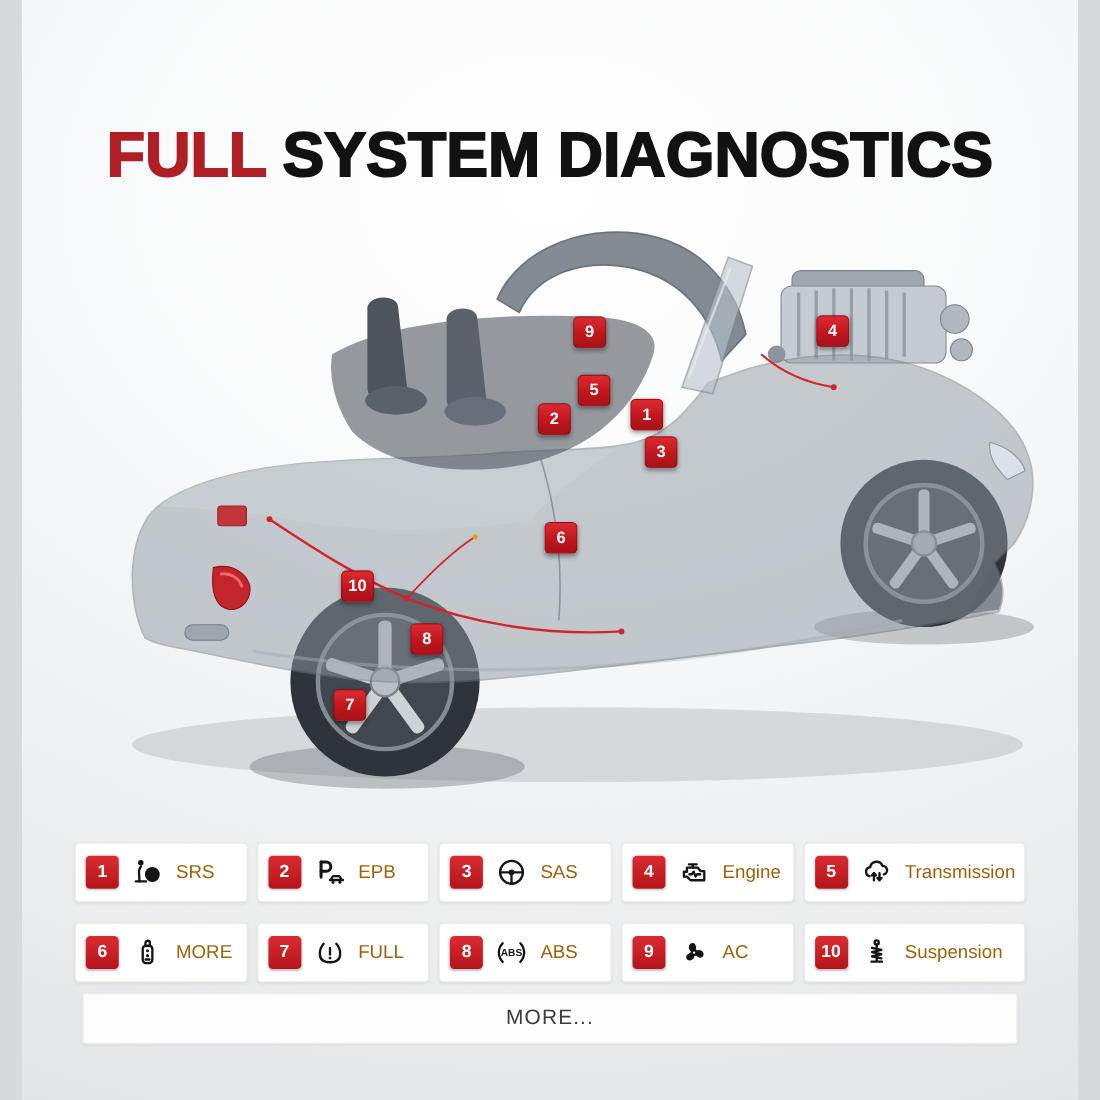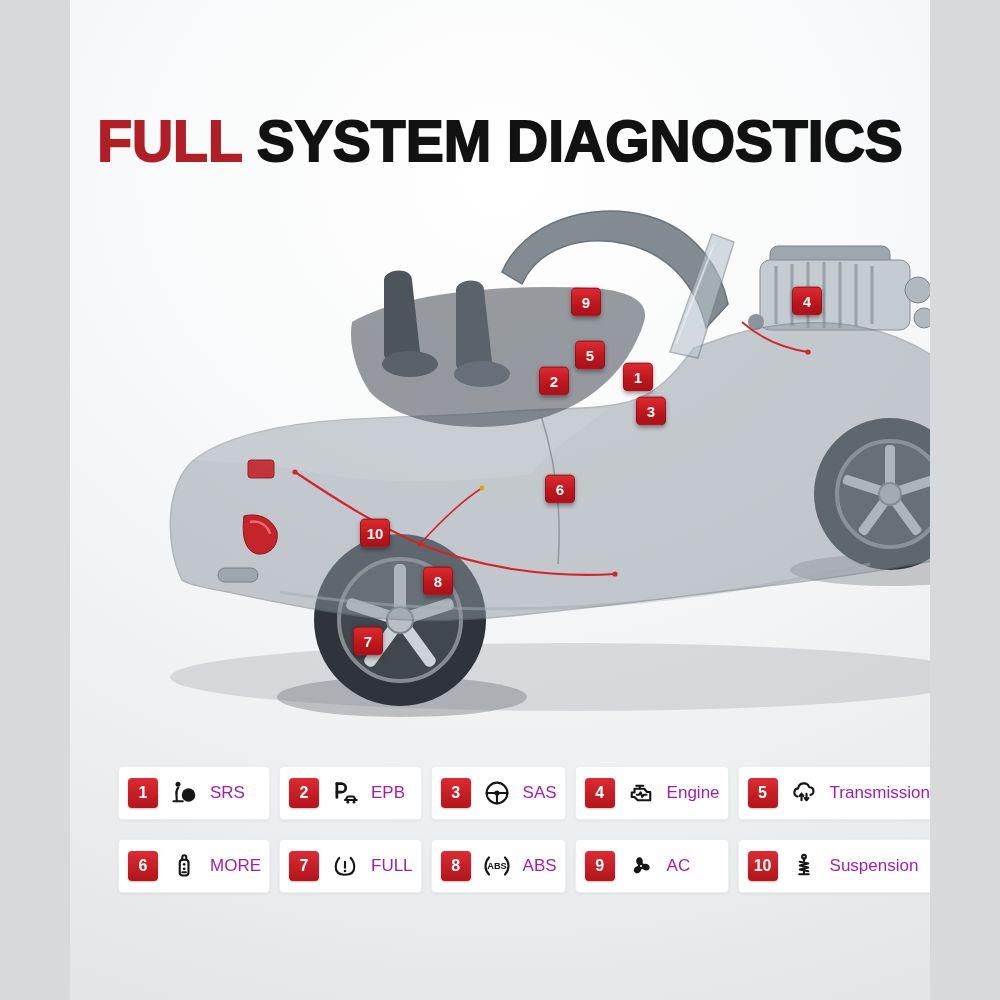--- a/index.html
+++ b/index.html
@@ -1,16 +1,16 @@
 <!DOCTYPE html>
 <html><head>
 <meta charset="utf-8">
 <style>
   html,body{margin:0;padding:0;background:#d8d9db;font-family:"Liberation Sans","DejaVu Sans",sans-serif;}
-  .page{position:relative;width:860px;height:1000px;margin:0 auto;overflow:hidden;
+  .page{position:relative;width:960px;height:1000px;margin:0 auto;overflow:hidden;
         background:radial-gradient(130% 95% at 50% 18%, #ffffff 0%, #f7f8f9 38%, #ecedef 72%, #e1e2e5 100%);}
 
   
   .title{position:absolute;top:74px;left:0;right:0;text-align:center;
          font-size:57px;font-weight:700;letter-spacing:0px;line-height:1.05;white-space:nowrap;}
   .title .t-red{color:#b01e26;-webkit-text-stroke:1.8px #b01e26;margin-right:14px;}
   .title .t-dark{color:#121212;-webkit-text-stroke:1.8px #121212;}
 
   
   .stage{position:absolute;top:172px;left:0;width:1000px;height:570px;}
@@ -30,21 +30,21 @@
           display:grid;grid-template-columns:repeat(5,1fr);gap:19px 9px;}
   .chip{height:52px;background:#ffffff;border:1px solid #ededee;border-radius:4px;
         box-shadow:0 1px 3px rgba(0,0,0,.06);
         display:flex;align-items:center;padding:0 8px 0 9px;gap:8px;}
   .badge{flex:0 0 auto;width:30px;height:30px;border-radius:4px;
          background:linear-gradient(180deg,#dc2b32,#b3141b);
          color:#fff;font-size:16px;font-weight:700;
          display:flex;align-items:center;justify-content:center;
          box-shadow:0 1px 2px rgba(0,0,0,.25);}
   .licon{flex:0 0 auto;width:36px;height:34px;display:flex;align-items:center;justify-content:center;}
-  .llabel{font-size:17px;color:#a21caf;white-space:nowrap;}
+  .llabel{font-size:17px;color:#a16207;white-space:nowrap;}
 
   .ic{stroke:#151515;fill:none;stroke-width:1.7;stroke-linecap:round;stroke-linejoin:round;}
 
   
   .more{position:absolute;left:55px;right:55px;top:903px;height:44px;
         background:#fdfdfe;border:1px solid #efeff0;border-radius:3px;
         box-shadow:0 1px 3px rgba(0,0,0,.06);
         display:flex;align-items:center;justify-content:center;
         font-size:19px;color:#3c3c3e;letter-spacing:1px;cursor:pointer;}
 </style>
@@ -296,14 +296,17 @@
           <path d="M12 6.1 V8"></path>
           <path d="M8.6 8.6 L15.4 10 L8.6 11.6 L15.4 13.2 L8.6 14.8 L15.4 16.2"></path>
           <path d="M12 16.6 V18.4 M8.2 18.6 H15.8"></path>
         </svg>
       </span>
       <span class="llabel">Suspension</span>
     </div>
 
   </div>
 
+  <div class="more">
+    <span>MORE...</span>
+  </div>
 
 </div>
 
 </body></html>

